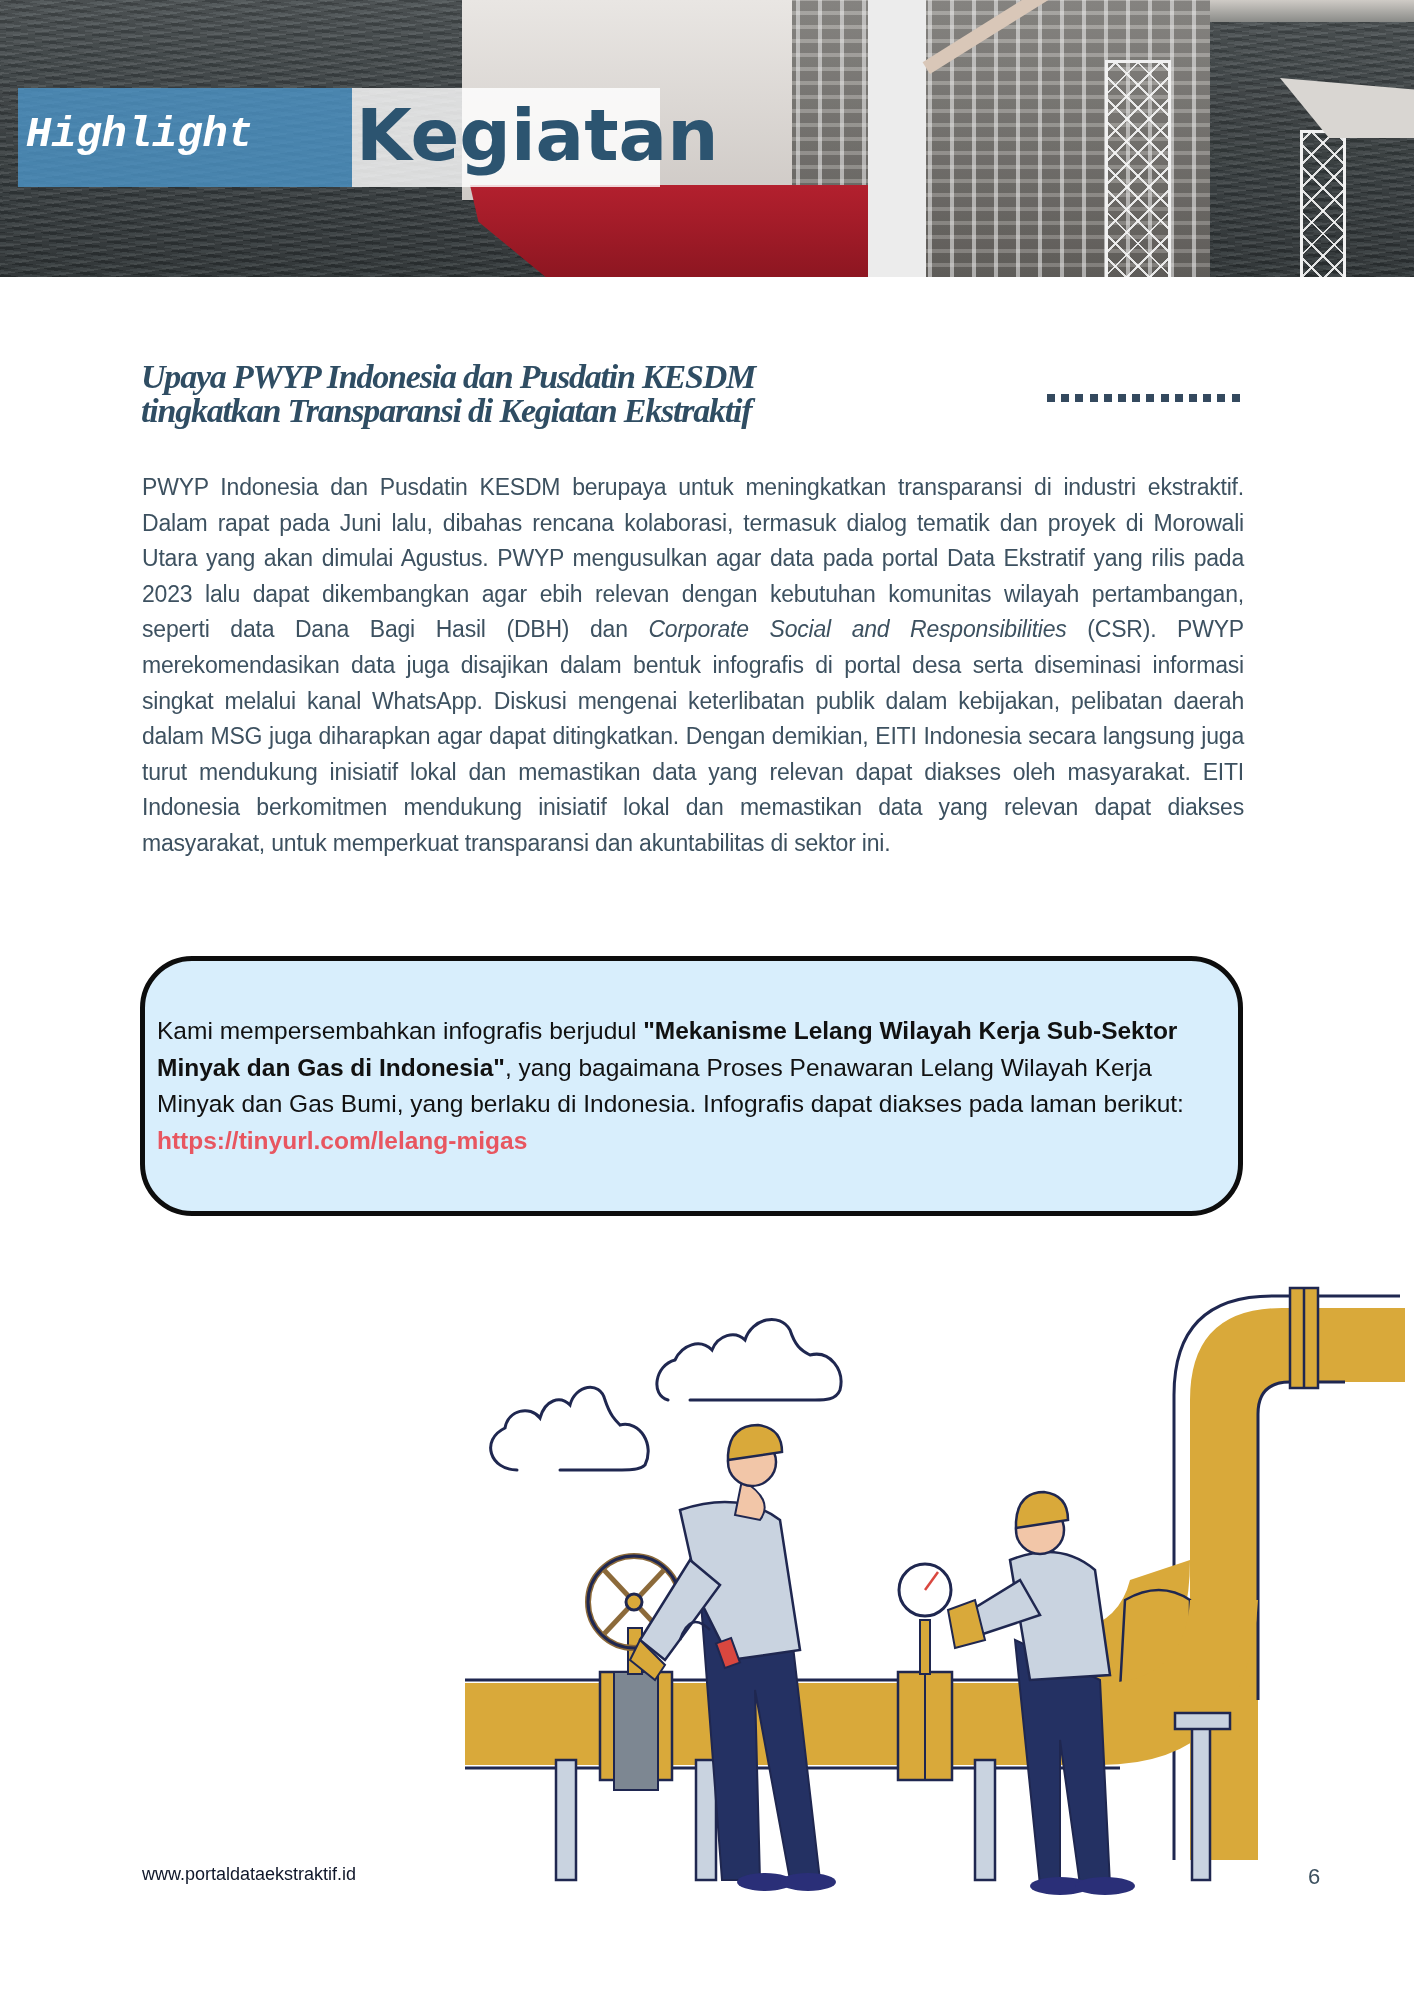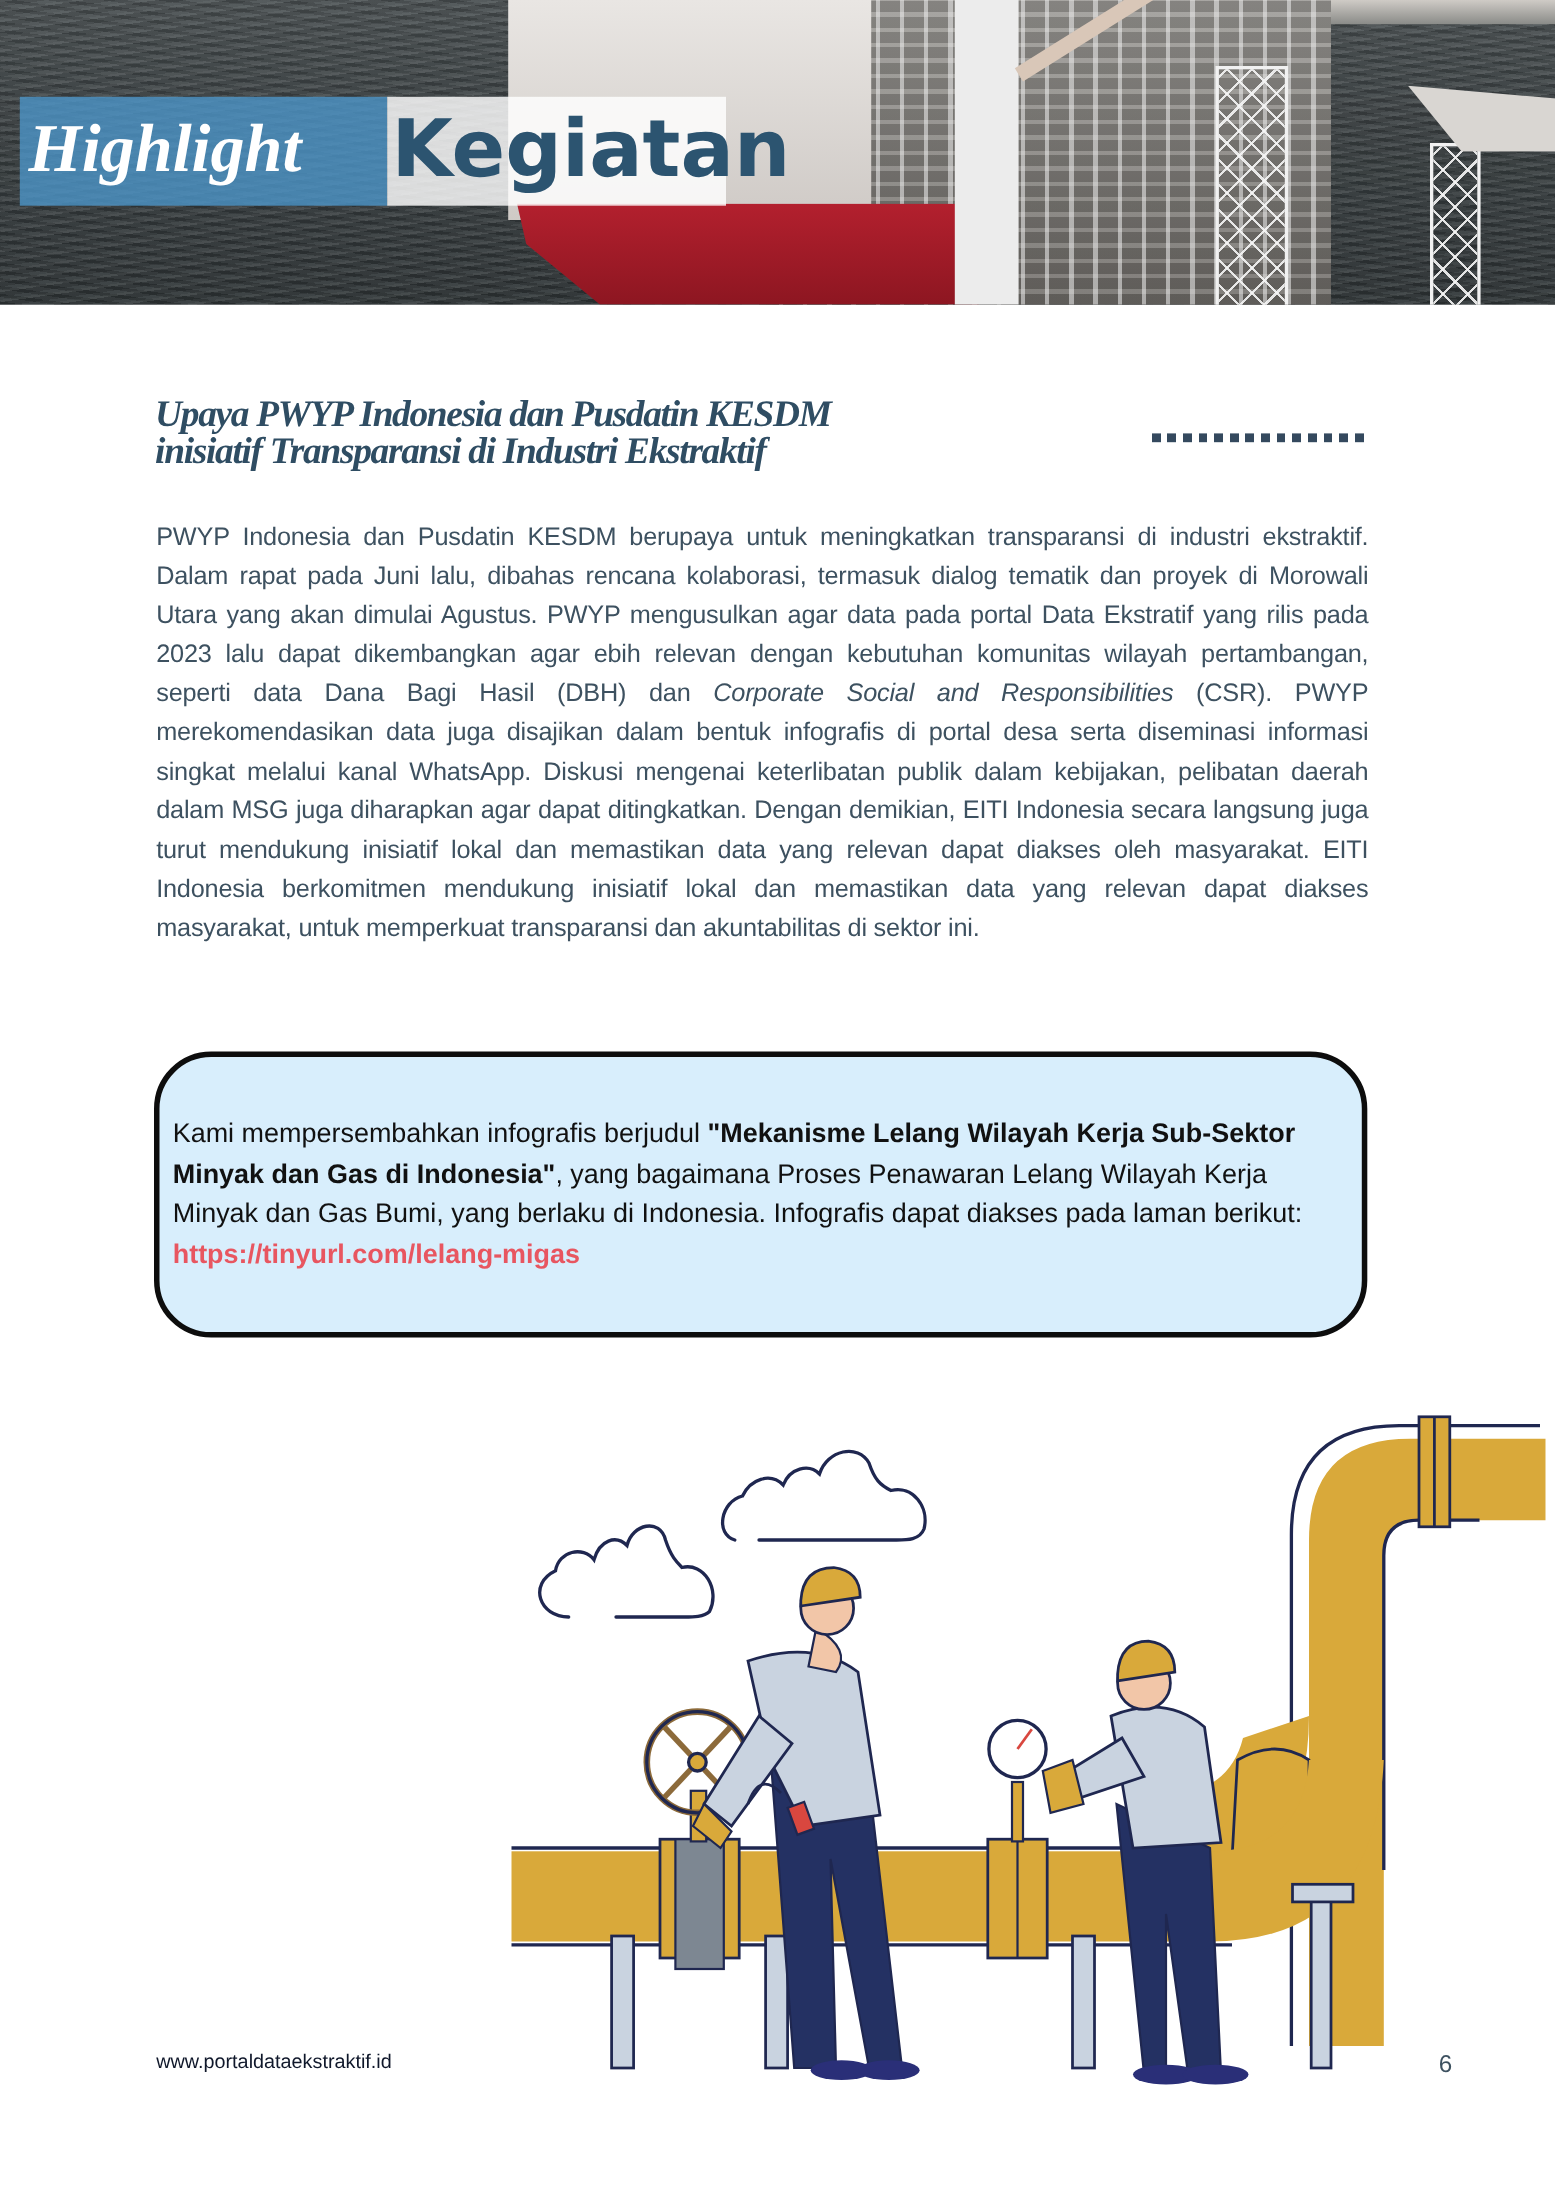--- a/index.html
+++ b/index.html
@@ -26,21 +26,21 @@
   .tower { position: absolute; border: 3px solid #f1f1f1; background:
       repeating-linear-gradient(45deg, transparent 0 14px, rgba(245,245,245,0.9) 14px 16px),
       repeating-linear-gradient(-45deg, transparent 0 14px, rgba(245,245,245,0.9) 14px 16px); }
   .crane { position: absolute; background: #d9c7b8; transform-origin: left bottom; }
   .boat-right { position: absolute; left: 1280px; top: 78px; width: 140px; height: 60px; background: #d9d6d2;
     clip-path: polygon(0 0,100% 20%,100% 100%,35% 100%); }
 
   .hl-blue { position: absolute; left: 18px; top: 88px; width: 334px; height: 99px; background: rgba(76,149,200,0.80); }
   .hl-white { position: absolute; left: 352px; top: 88px; width: 308px; height: 99px; background: rgba(255,255,255,0.82); }
   .hl-word1 { position: absolute; left: 26px; top: 90px; height: 90px; line-height: 90px;
-    font-family: Liberation Serif, serif; font-weight: bold; font-style: italic; font-size: 62px; color: #ffffff; letter-spacing: 0px; }
+    font-family: Liberation Mono, monospace; font-weight: bold; font-style: italic; font-size: 42px; color: #ffffff; letter-spacing: 0px; }
   .hl-word2 { position: absolute; left: 356px; top: 90px; height: 90px; line-height: 90px;
     font-family: "DejaVu Sans", sans-serif; font-weight: bold; font-size: 72px; color: #2c5470; }
 
   
   .title { position: absolute; left: 141px; top: 360px; width: 900px;
     font-family: Liberation Serif, serif; font-weight: bold; font-style: italic;
     font-size: 34px; line-height: 34px; color: #2f4d63; letter-spacing: -1.2px; }
   .title div { white-space: nowrap; }
   .dots { position: absolute; left: 1047px; top: 394px; width: 196px; height: 8px;
     background: repeating-linear-gradient(90deg, #34495e 0 8px, transparent 8px 14.2px); }
@@ -81,21 +81,21 @@
   <div class="boat-right"></div>
 
   <div class="hl-blue"></div>
   <div class="hl-white"></div>
   <div class="hl-word1">Highlight</div>
   <div class="hl-word2">Kegiatan</div>
 </div>
 
 <div class="title">
   <div>Upaya PWYP Indonesia dan Pusdatin KESDM</div>
-  <div>inisiatif Transparansi di Industri Ekstraktif</div>
+  <div>tingkatkan Transparansi di Kegiatan Ekstraktif</div>
 </div>
 <div class="dots"></div>
 
 <div class="body-text"><span>PWYP Indonesia dan Pusdatin KESDM berupaya untuk meningkatkan transparansi di industri ekstraktif. Dalam rapat pada Juni lalu, dibahas rencana kolaborasi, termasuk dialog tematik dan proyek di Morowali Utara yang akan dimulai Agustus. PWYP mengusulkan agar data pada portal Data Ekstratif yang rilis pada 2023 lalu dapat dikembangkan agar ebih relevan dengan kebutuhan komunitas wilayah pertambangan, seperti data Dana Bagi Hasil (DBH) dan </span><i>Corporate Social and Responsibilities</i><span> (CSR). PWYP merekomendasikan data juga disajikan dalam bentuk infografis di portal desa serta diseminasi informasi singkat melalui kanal WhatsApp. Diskusi mengenai keterlibatan publik dalam kebijakan, pelibatan daerah dalam MSG juga diharapkan agar dapat ditingkatkan. Dengan demikian, EITI Indonesia secara langsung juga turut mendukung inisiatif lokal dan memastikan data yang relevan dapat diakses oleh masyarakat. EITI Indonesia berkomitmen mendukung inisiatif lokal dan memastikan data yang relevan dapat diakses masyarakat, untuk memperkuat transparansi dan akuntabilitas di sektor ini.</span></div>
 
 <div class="callout"></div>
 <div class="callout-text"><span>Kami mempersembahkan infografis berjudul </span><b>"Mekanisme Lelang Wilayah Kerja Sub-Sektor Minyak dan Gas di Indonesia"</b><span>, yang bagaimana Proses Penawaran Lelang Wilayah Kerja Minyak dan Gas Bumi, yang berlaku di Indonesia. Infografis dapat diakses pada laman berikut: </span><a class="callout-link">https://tinyurl.com/lelang-migas</a></div>
 
 <svg class="illus" viewBox="0 1240 1414 700" xmlns="http://www.w3.org/2000/svg">
 

